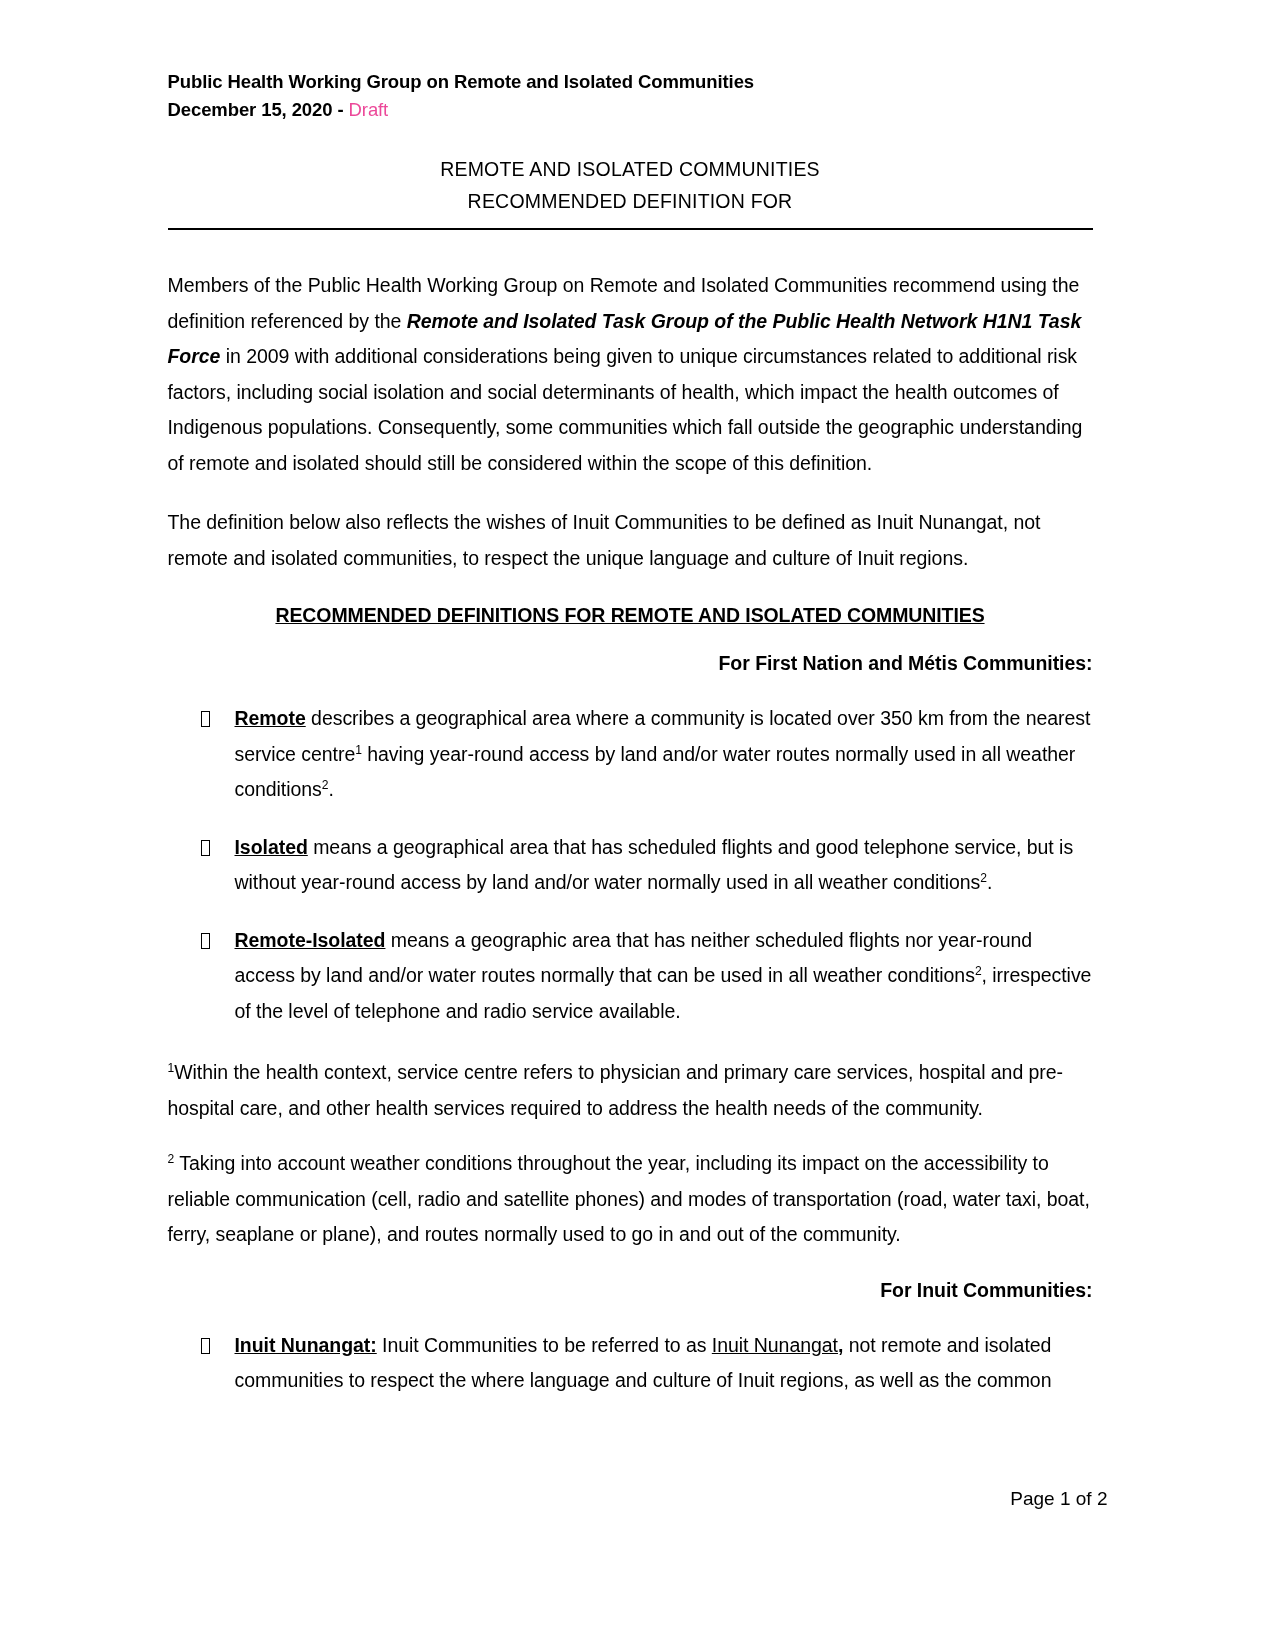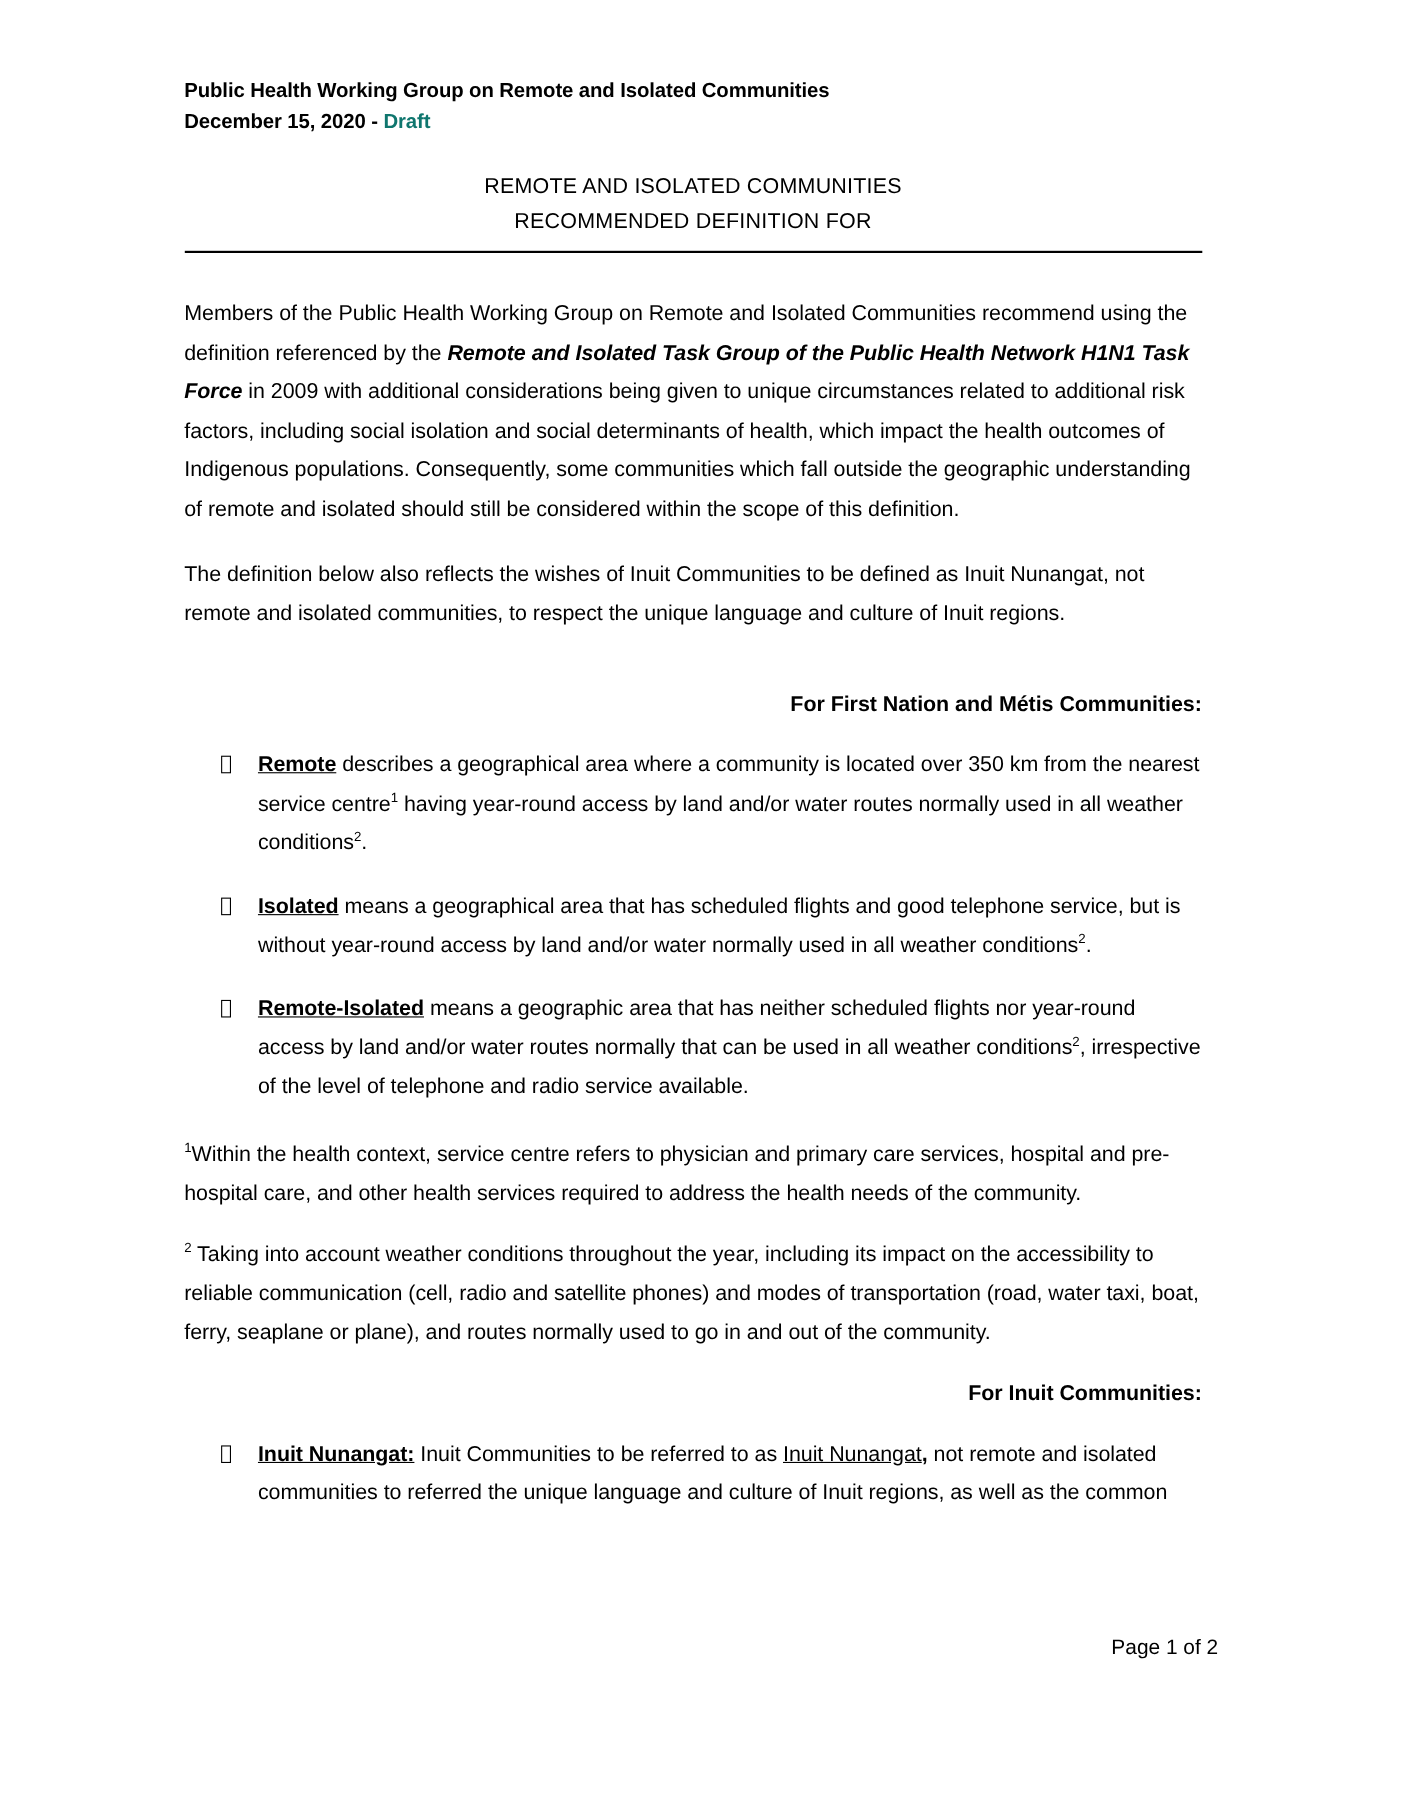--- a/index.html
+++ b/index.html
@@ -28,22 +28,22 @@
   }
 
   
   .doc-header {
     font-size: 18.5px;
     font-weight: bold;
     line-height: 1.52;
     letter-spacing: -0.1px;
   }
   .draft-word {
-    color: #0f766e;
-    font-weight: bold;
+    color: #ec4899;
+    font-weight: normal;
   }
 
   
   .doc-title {
     margin-top: 30px;
     text-align: center;
     font-size: 19.5px;
     font-weight: normal;
     line-height: 1.62;
     letter-spacing: 0.2px;
@@ -159,20 +159,21 @@
     <div class="sp-4"></div>
 
     <p class="body"><span>Members of the Public Health Working Group on Remote and Isolated Communities recommend using the definition referenced by the </span><b class="bi">Remote and Isolated Task Group of the Public Health Network H1N1 Task Force</b><span> in 2009 with additional considerations being given to unique circumstances related to additional risk factors, including social isolation and social determinants of health, which impact the health outcomes of Indigenous populations. Consequently, some communities which fall outside the geographic understanding of remote and isolated should still be considered within the scope of this definition.</span></p>
 
     <div class="sp-1"></div>
 
     <p class="body">The definition below also reflects the wishes of Inuit Communities to be defined as Inuit Nunangat, not remote and isolated communities, to respect the unique language and culture of Inuit regions.</p>
 
     <div class="sp-2"></div>
 
+    <div class="section-heading">RECOMMENDED DEFINITIONS FOR REMOTE AND ISOLATED COMMUNITIES</div>
 
     <div class="sp-5"></div>
 
     <div class="sub-heading">For First Nation and Métis Communities:</div>
 
     <div class="sp-7"></div>
 
     <div class="bullet-row">
       <div class="bullet-marker"><span class="tofu"></span></div>
       <div class="bullet-text"><u class="bu">Remote</u><span> describes a geographical area where a community is located over 350 km from the nearest service centre</span><sup>1</sup><span> having year-round access by land and/or water routes normally used in all weather conditions</span><sup>2</sup><span>.</span></div>
@@ -201,19 +202,19 @@
     <p class="footnote"><sup>2</sup><span> Taking into account weather conditions throughout the year, including its impact on the accessibility to reliable communication (cell, radio and satellite phones) and modes of transportation (road, water taxi, boat, ferry, seaplane or plane), and routes normally used to go in and out of the community.</span></p>
 
     <div class="sp-7"></div>
 
     <div class="sub-heading">For Inuit Communities:</div>
 
     <div class="sp-7"></div>
 
     <div class="bullet-row">
       <div class="bullet-marker"><span class="tofu"></span></div>
-      <div class="bullet-text"><u class="bu">Inuit Nunangat:</u><span> Inuit Communities to be referred to as </span><u class="plain">Inuit Nunangat</u><b class="plainb">,</b><span> not remote and isolated communities to referred the unique language and culture of Inuit regions, as well as the common</span></div>
+      <div class="bullet-text"><u class="bu">Inuit Nunangat:</u><span> Inuit Communities to be referred to as </span><u class="plain">Inuit Nunangat</u><b class="plainb">,</b><span> not remote and isolated communities to respect the where language and culture of Inuit regions, as well as the common</span></div>
     </div>
 
   </div>
 
   <div class="page-footer">Page 1 of 2</div>
 </div>
 
 </body></html>

